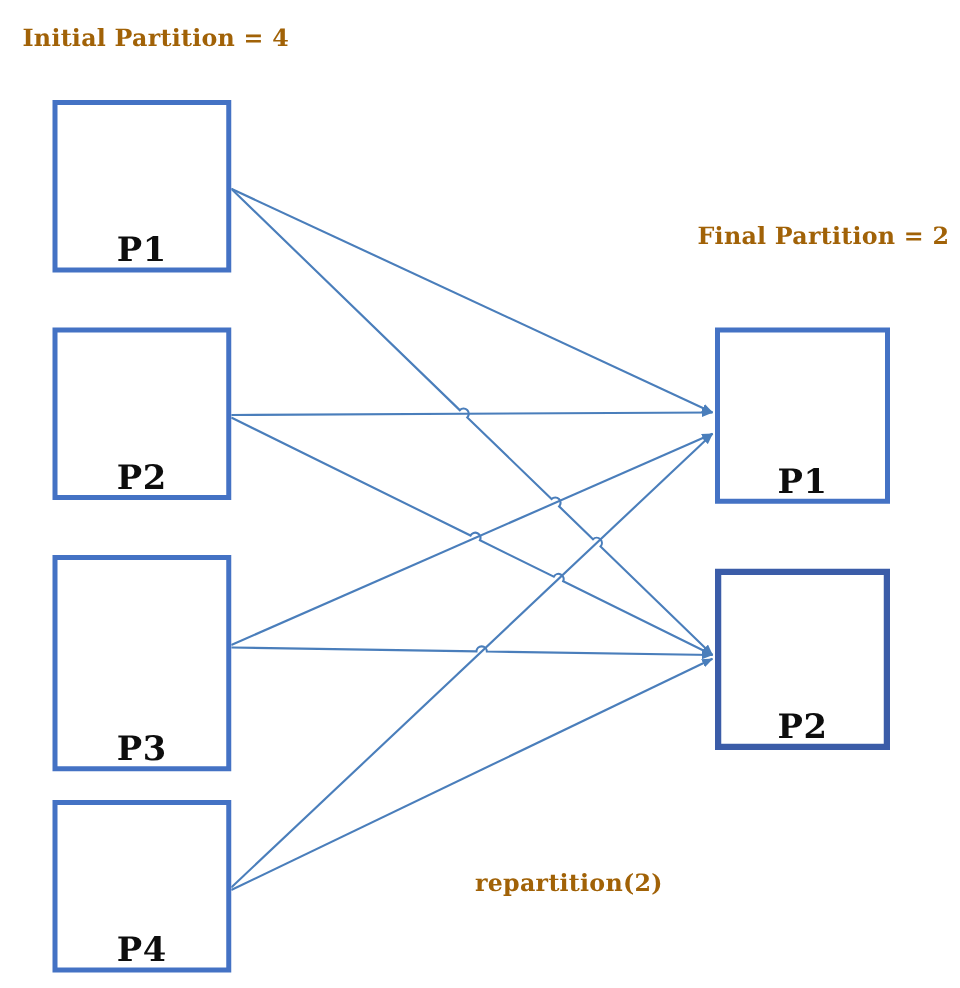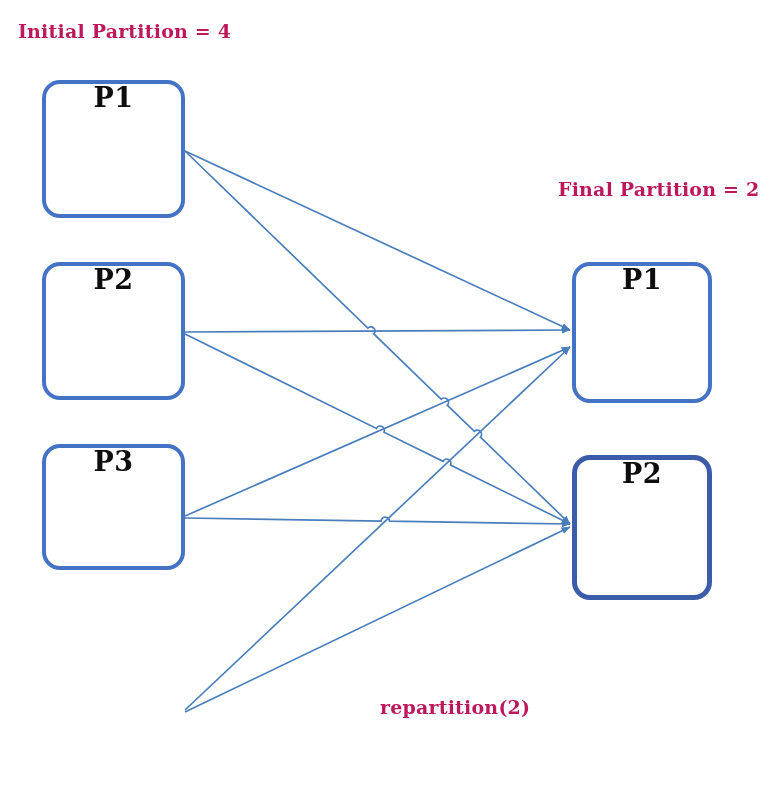--- a/index.html
+++ b/index.html
@@ -29,38 +29,37 @@
     width: 768px;
     height: 790px;
     pointer-events: none;
   }
   .pbox {
     position: absolute;
     box-sizing: border-box;
     background: #ffffff;
     border-style: solid;
     display: flex;
-    align-items: flex-start;
+    align-items: flex-end;
     justify-content: center;
-    border-radius: 18px;
   }
   .pbox-label {
     font-family: "DejaVu Serif", "Liberation Serif", serif;
     font-weight: bold;
     font-size: 27px;
     color: #0d0d0d;
     letter-spacing: 0.5px;
     line-height: 1;
   }
   .caption {
     position: absolute;
     font-family: "DejaVu Serif", "Liberation Serif", serif;
     font-weight: bold;
     font-size: 19px;
-    color: #be185d;
+    color: #a16207;
     white-space: nowrap;
     letter-spacing: 0.2px;
   }
 </style>
 </head>
 <body>
 
 <div id="canvas">
 
   <svg class="edge-layer" id="edge-layer" viewBox="0 0 768 790" xmlns="http://www.w3.org/2000/svg" aria-hidden="true">
@@ -80,22 +79,25 @@
         <path d="M 185.00 712.00 L 570.00 527.00" fill="none" stroke="#4A7EBB" stroke-width="1.7" marker-end="url(#arrowhead)"></path>
       </g>
   </svg>
 
   <div class="pbox" style="left: 42px; top: 80px; width: 143px; height: 138px; border-width: 4px; border-color: rgb(68, 114, 196);">
     <span class="pbox-label">P1</span>
   </div>
   <div class="pbox" style="left: 42px; top: 262px; width: 143px; height: 138px; border-width: 4px; border-color: rgb(68, 114, 196);">
     <span class="pbox-label">P2</span>
   </div>
-  <div class="pbox" style="left: 42px; top: 444px; width: 143px; height: 126px; border-width: 4px; border-color: rgb(68, 114, 196);">
+  <div class="pbox" style="left: 42px; top: 444px; width: 143px; height: 173px; border-width: 4px; border-color: rgb(68, 114, 196);">
     <span class="pbox-label">P3</span>
+  </div>
+  <div class="pbox" style="left: 42px; top: 640px; width: 143px; height: 138px; border-width: 4px; border-color: rgb(68, 114, 196);">
+    <span class="pbox-label">P4</span>
   </div>
 
   <div class="pbox" style="left: 572px; top: 262px; width: 140px; height: 141px; border-width: 4px; border-color: rgb(68, 114, 196);">
     <span class="pbox-label">P1</span>
   </div>
   <div class="pbox" style="left: 572px; top: 455px; width: 140px; height: 145px; border-width: 5px; border-color: rgb(59, 92, 168);">
     <span class="pbox-label">P2</span>
   </div>
 
   <div class="caption" style="left: 18px; top: 20px;">Initial Partition = 4</div>

